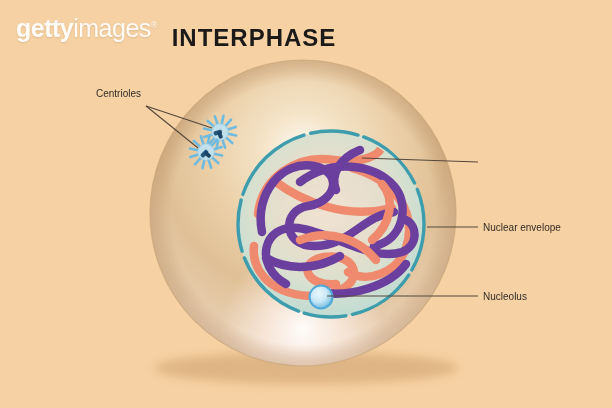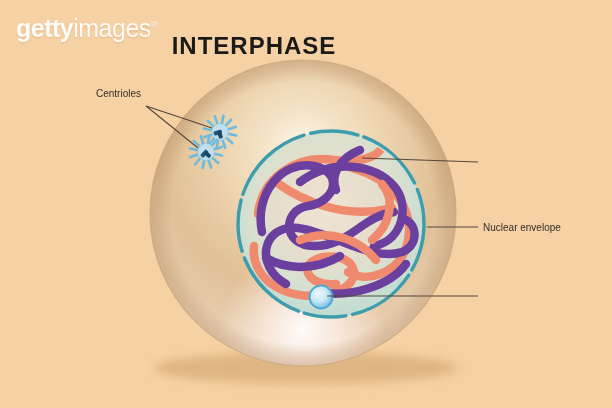--- a/index.html
+++ b/index.html
@@ -17,21 +17,21 @@
     color:#ffffff;opacity:.93;font-size:25px;line-height:30px;
     text-shadow:0 1px 2px rgba(90,60,20,.18);
     letter-spacing:-0.5px;
     user-select:none;
   }
   .watermark .bold{font-weight:700;}
   .watermark .light{font-weight:400;opacity:.96;}
   .watermark .reg{font-size:9px;vertical-align:super;opacity:.9;letter-spacing:0;}
 
   .title{
-    position:absolute;left:0;right:0;top:32px;
+    position:absolute;left:0;right:0;top:24px;
     text-align:center;
     font-size:24px;font-weight:700;letter-spacing:1px;
     color:#1C1A18;
   }
 
   .lbl{
     position:absolute;
     font-size:10px;color:#332E28;line-height:19px;white-space:nowrap;
   }
   .lbl-centrioles{left:96px;top:84px;}
@@ -159,14 +159,15 @@
   </svg>
 
   <div class="watermark">
     <span class="bold">getty</span><span class="light">images</span><span class="reg">®</span>
   </div>
 
   <div class="title">INTERPHASE</div>
 
   <div class="lbl lbl-centrioles">Centrioles</div>
   <div class="lbl lbl-nuclear-envelope">Nuclear envelope</div>
+  <div class="lbl lbl-nucleolus">Nucleolus</div>
 
 </div>
 
 </body></html>

